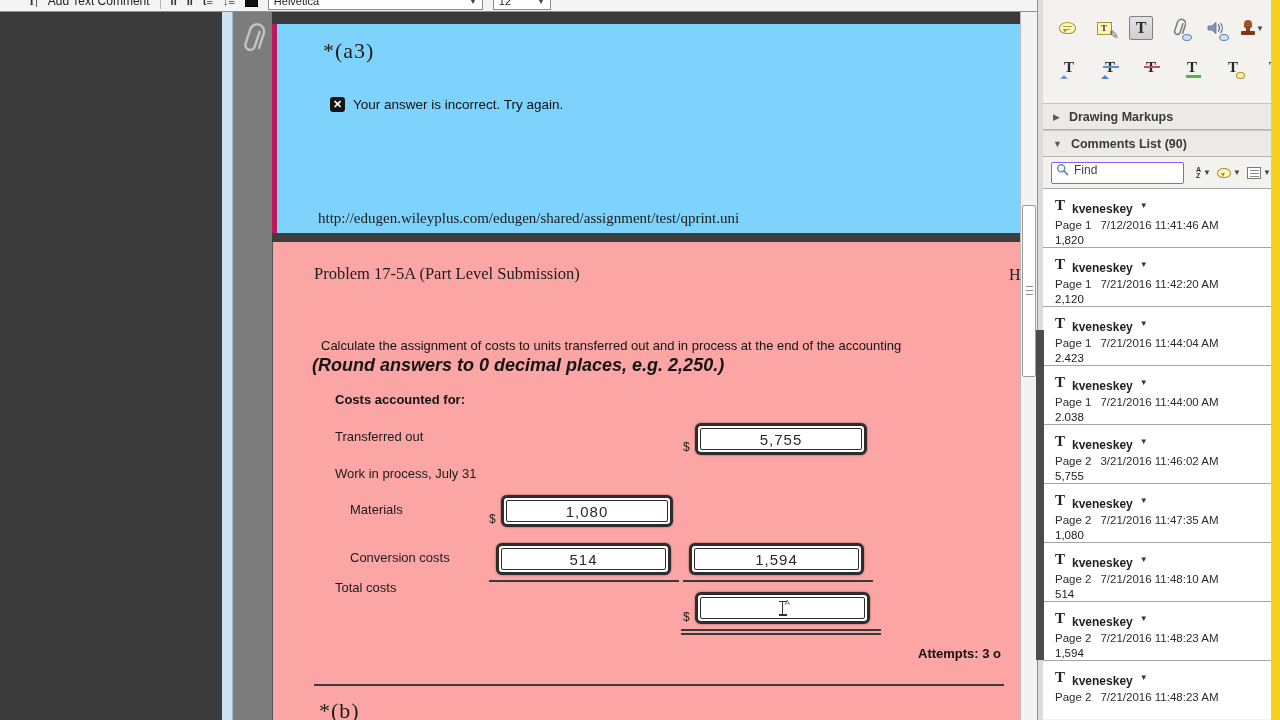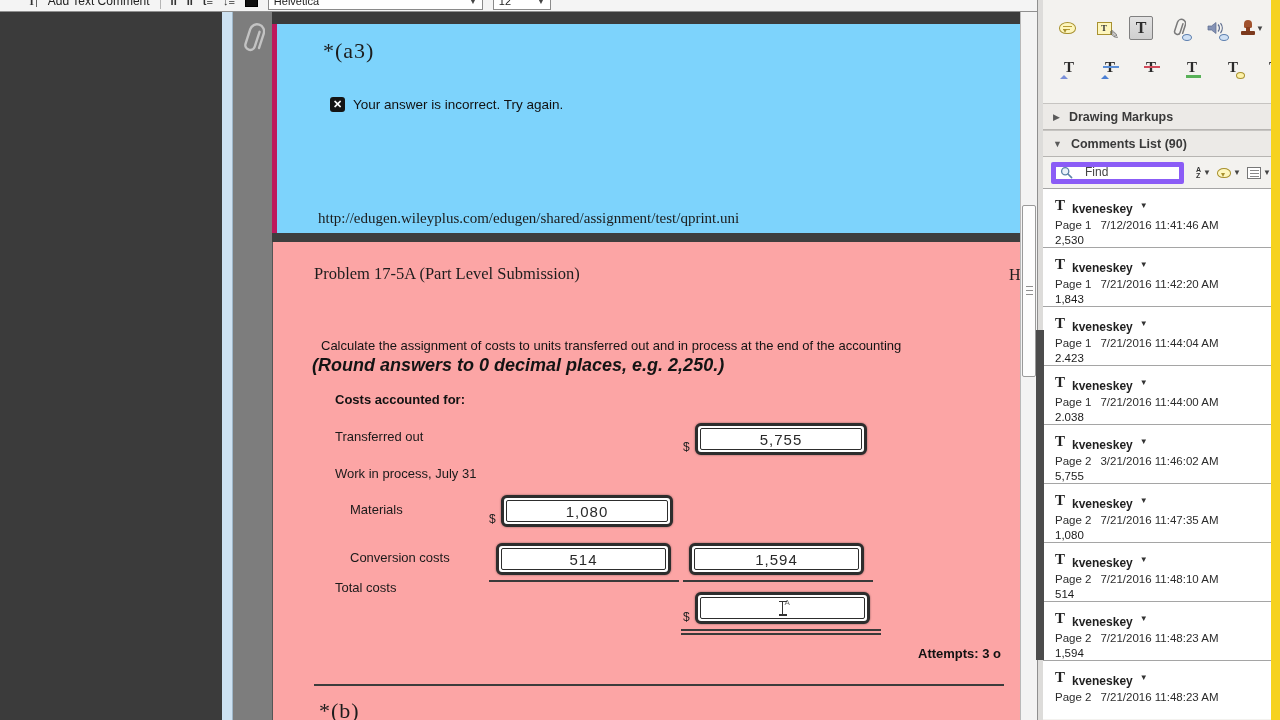--- a/index.html
+++ b/index.html
@@ -125,22 +125,22 @@
   .tool-caret { font-size:8px; color:#444; margin-left:2px; }
 
   .section-bar { left:0; width:228px; height:27px; background:#eceae7;
                  border-top:1px solid #c6c4c1; border-bottom:1px solid #b7b5b2;
                  display:flex; align-items:center; gap:9px; padding-left:10px; }
   .section-bar .tri { font-size:9px; color:#5a5a5a; }
   .section-bar .lbl { font-size:12.5px; font-weight:bold; color:#3a3a3a; }
 
   #search-row { left:0; top:157px; width:228px; height:31px; display:flex;
                 align-items:center; padding-left:8px; gap:6px; }
-  #find-box { width:133px; height:22px; background:#fff; border:5px solid #8b5cf6;
-              border-radius:2px; display:flex; align-items:flex-end; gap:12px; padding-left:4px; }
+  #find-box { width:133px; height:22px; background:#fff; border:1px solid #8b5cf6;
+              border-radius:2px; display:flex; align-items:flex-start; gap:5px; padding-left:4px; }
   #find-box .ph { font-size:12px; color:#444; }
   .mini-tool { display:flex; align-items:center; }
   .sortglyph { display:flex; flex-direction:column; line-height:6px; font-size:7px;
                font-weight:bold; color:#333; }
   .listglyph { width:14px; height:12px; background:#fff; border:1px solid #777; position:relative; }
   .listglyph i { position:absolute; left:2px; width:9px; height:1px; background:#888; }
 
   #comments { left:0; top:188px; width:228px; height:532px; overflow:hidden;
               background:#f3f2ef; }
   .card { height:59px; background:#fff; border-top:1px solid #a5a5a5; padding:5px 10px 0 12px; }
@@ -362,34 +362,34 @@
       <div class="card">
         <div class="l1">
           <span class="ticon">T</span>
           <span class="author">kveneskey</span>
           <span class="dd">▼</span>
         </div>
         <div class="l2">
           <span>Page 1</span>
           <span>7/12/2016 11:41:46 AM</span>
         </div>
-        <div class="l3">2,530</div>
+        <div class="l3">1,820</div>
       </div>
 
       <div class="card">
         <div class="l1">
           <span class="ticon">T</span>
           <span class="author">kveneskey</span>
           <span class="dd">▼</span>
         </div>
         <div class="l2">
           <span>Page 1</span>
           <span>7/21/2016 11:42:20 AM</span>
         </div>
-        <div class="l3">1,843</div>
+        <div class="l3">2,120</div>
       </div>
 
       <div class="card">
         <div class="l1">
           <span class="ticon">T</span>
           <span class="author">kveneskey</span>
           <span class="dd">▼</span>
         </div>
         <div class="l2">
           <span>Page 1</span>

